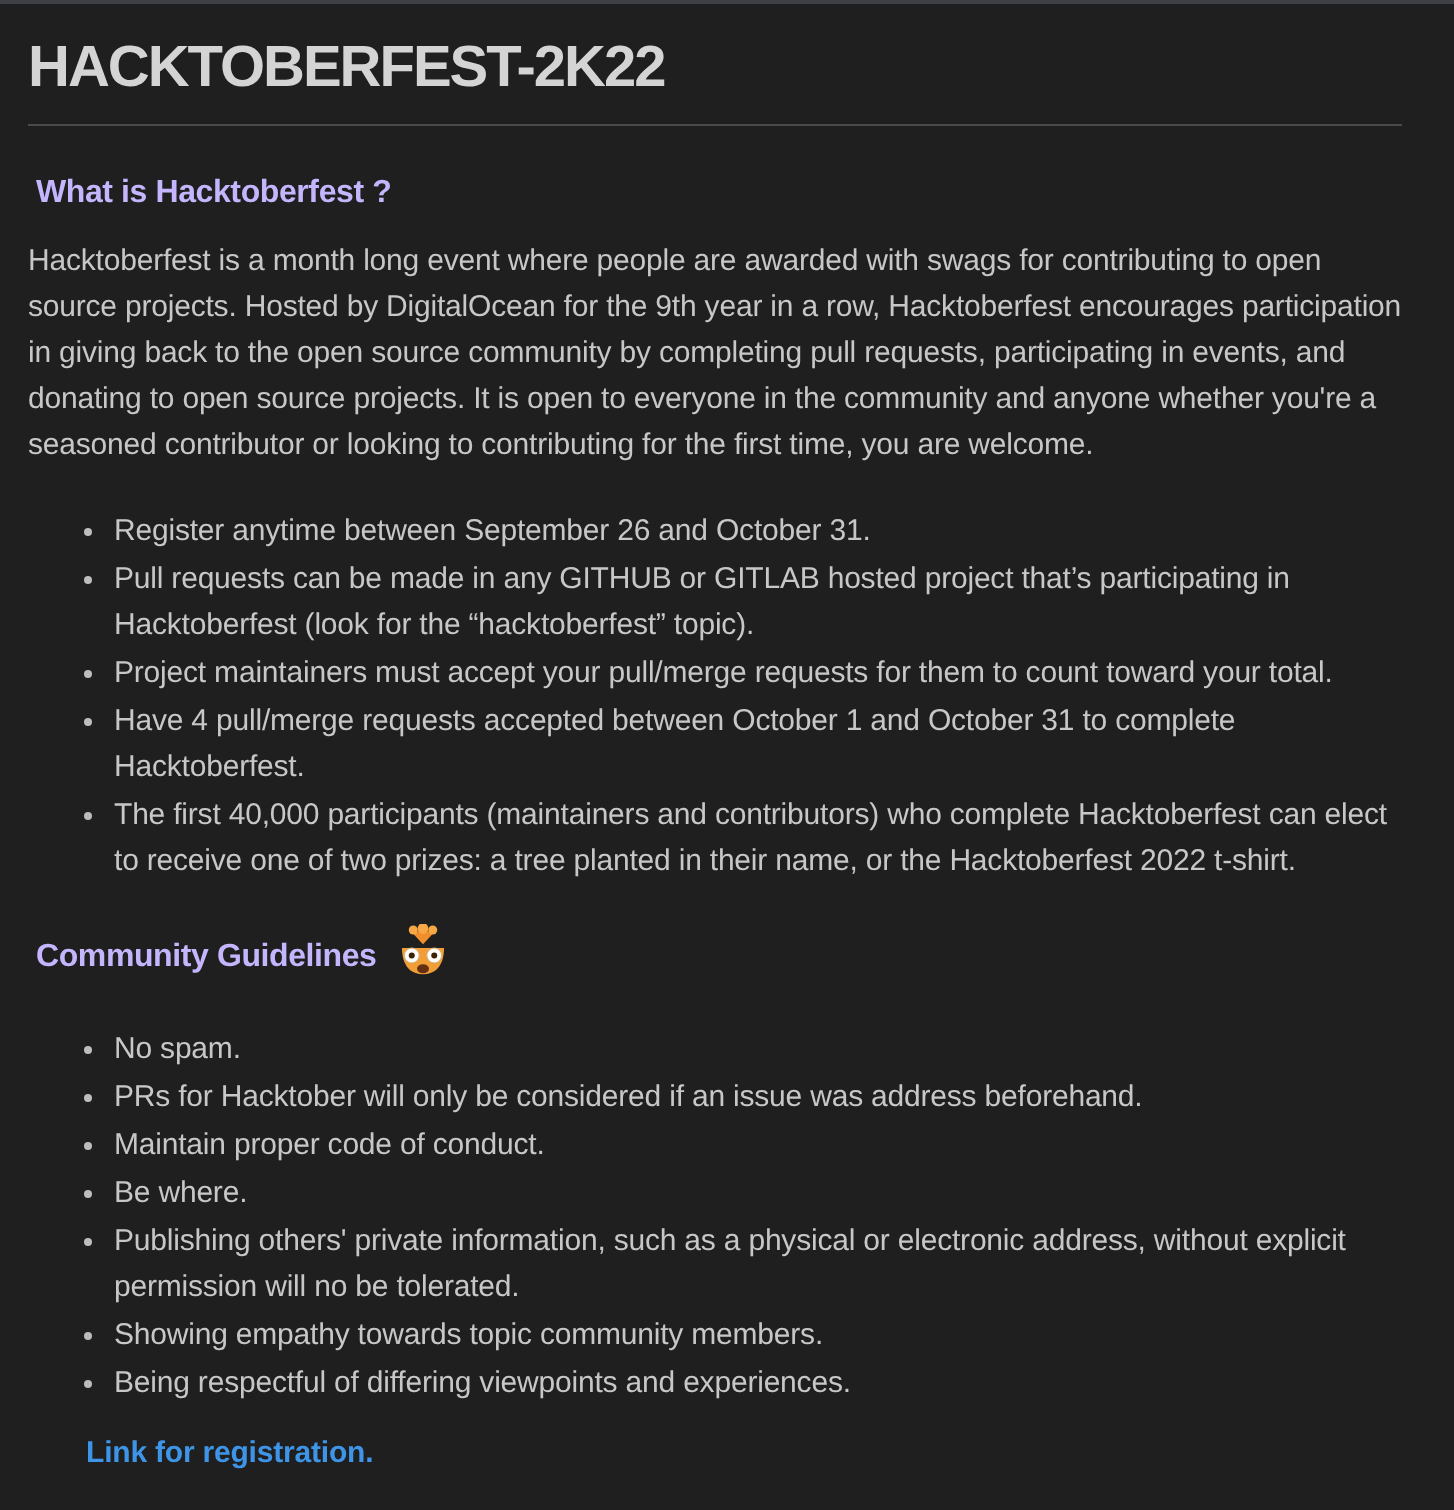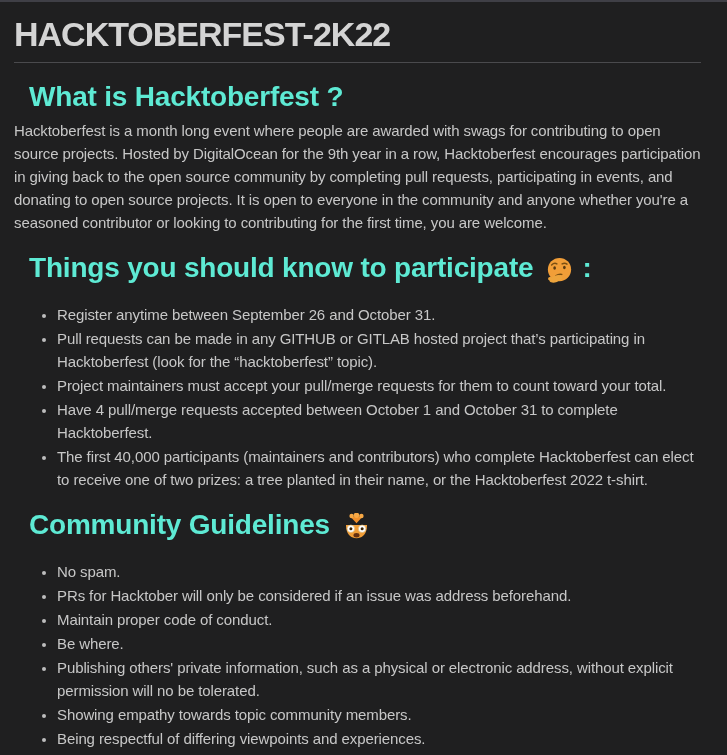--- a/index.html
+++ b/index.html
@@ -13,39 +13,39 @@
   }
   .top-edge {
     height: 2px;
     background: #3f3f46;
   }
   .page {
     padding: 8px 26px 0 14px;
     color: #c7c7c7;
   }
   h1 {
-    font-size: 34px;
+    font-size: 29px;
     line-height: 36px;
     letter-spacing: -1px;
     color: #d4d4d4;
     font-weight: 700;
     margin: 6px 0 10px;
   }
   hr {
     border: none;
     border-top: 1px solid #4a4a4d;
     margin: 0;
   }
   h2 {
-    font-size: 28px;
+    font-size: 16px;
     line-height: 28px;
-    color: #5eead4;
+    color: #c4b5fd;
     font-weight: 700;
     letter-spacing: -0.2px;
-    margin: 20px 15px 8px;
+    margin: 20px 4px 8px;
   }
   p {
     font-size: 15px;
     line-height: 23px;
     letter-spacing: -0.1px;
     margin: 8px 0 12px;
   }
   ul {
     margin: 20px 0 12px;
     padding-left: 43px;
@@ -78,36 +78,20 @@
 <div class="top-edge"></div>
 
 <div class="page">
 
   <h1>HACKTOBERFEST-2K22</h1>
   <hr>
 
   <h2>What is Hacktoberfest ?</h2>
   <p>Hacktoberfest is a month long event where people are awarded with swags for contributing to open source projects. Hosted by DigitalOcean for the 9th year in a row, Hacktoberfest encourages participation in giving back to the open source community by completing pull requests, participating in events, and donating to open source projects. It is open to everyone in the community and anyone whether you're a seasoned contributor or looking to contributing for the first time, you are welcome.</p>
 
-  <h2>
-    <span>Things you should know to participate</span>
-    <svg class="emoji" width="27" height="27" viewBox="0 0 36 36" aria-hidden="true">
-      <circle cx="18" cy="18" r="15.5" fill="#f19e38"></circle>
-      <path d="M7.5 12 q3.5 -3.5 7 -1.5" stroke="#7a4f12" stroke-width="2" fill="none" stroke-linecap="round"></path>
-      <path d="M21.5 10.5 q3.5 -2 6.5 0.3" stroke="#7a4f12" stroke-width="2" fill="none" stroke-linecap="round"></path>
-      <ellipse cx="11.5" cy="16" rx="1.8" ry="2.4" fill="#5a3a10"></ellipse>
-      <ellipse cx="24.5" cy="15.3" rx="1.8" ry="2.4" fill="#5a3a10"></ellipse>
-      <path d="M13 26.5 q4 -3 8 -2" stroke="#7a4f12" stroke-width="2" fill="none" stroke-linecap="round"></path>
-      <g transform="rotate(-18 13 30)">
-        <ellipse cx="13" cy="30.5" rx="9" ry="4.4" fill="#eda43c"></ellipse>
-        <ellipse cx="5.8" cy="27.8" rx="2.8" ry="2.1" fill="#eda43c"></ellipse>
-      </g>
-    </svg>
-    <span>:</span>
-  </h2>
   <ul>
     <li>Register anytime between September 26 and October 31.</li>
     <li>Pull requests can be made in any GITHUB or GITLAB hosted project that’s participating in Hacktoberfest (look for the “hacktoberfest” topic).</li>
     <li>Project maintainers must accept your pull/merge requests for them to count toward your total.</li>
     <li>Have 4 pull/merge requests accepted between October 1 and October 31 to complete Hacktoberfest.</li>
     <li>The first 40,000 participants (maintainers and contributors) who complete Hacktoberfest can elect to receive one of two prizes: a tree planted in their name, or the Hacktoberfest 2022 t-shirt.</li>
   </ul>
 
   <h2>
     <span>Community Guidelines</span>

